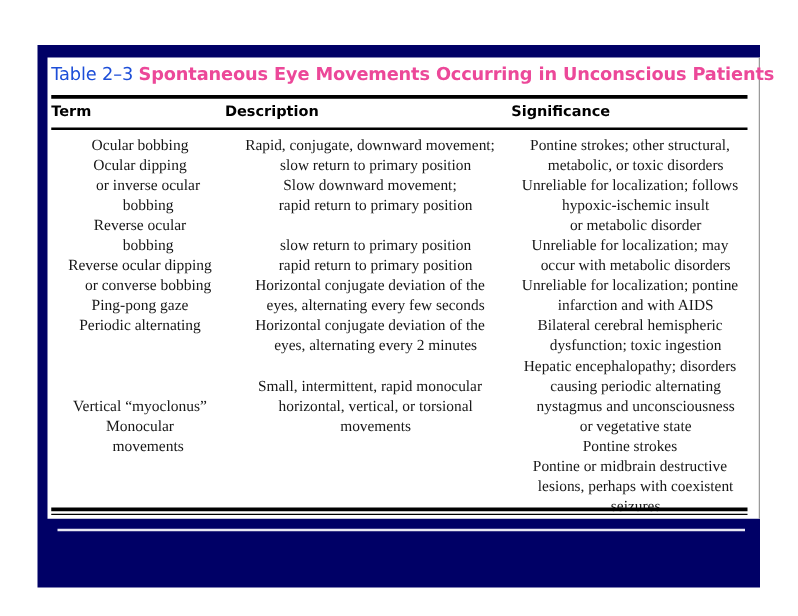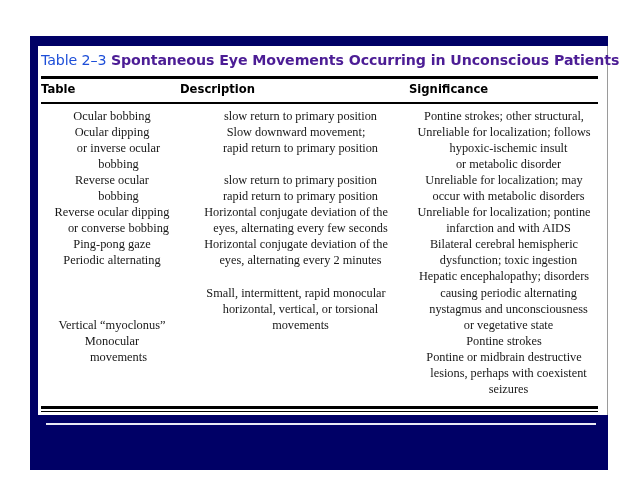--- a/index.html
+++ b/index.html
@@ -66,21 +66,21 @@
     color: #1a1a1a;
     white-space: nowrap;
     letter-spacing: -0.1px;
   }
   .tbl-title .tnum {
     font-weight: 400;
     color: #1d4ed8;
   }
   .tbl-title .tcap {
     font-weight: bold;
-    color: #4c1d95;
+    color: #ec4899;
   }
 
   
   .rule {
     position: absolute;
     left: 3px;
     width: 557px;
     background: #000000;
   }
   .rule-top    { top: 30px;  height: 3px; }
@@ -141,21 +141,21 @@
 
   <div class="table-card">
 
     <div class="tbl-title">
       <span class="tnum">Table 2–3</span>
       <span class="tcap">Spontaneous Eye Movements Occurring in Unconscious Patients</span>
     </div>
 
     <div class="rule rule-top"></div>
 
-    <div class="hdr col-term">Table</div>
+    <div class="hdr col-term">Term</div>
     <div class="hdr col-desc">Description</div>
     <div class="hdr col-sig">Significance</div>
 
     <div class="rule rule-head"></div>
 
     <div class="bodycol col-term" id="col-term">
         <div class="ln">Ocular bobbing</div>
         <div class="ln">Ocular dipping</div>
         <div class="ln ind">or inverse ocular</div>
         <div class="ln ind">bobbing</div>
@@ -167,37 +167,39 @@
         <div class="ln">Periodic alternating</div>
         <div class="ln blank">&nbsp;</div>
         <div class="ln blank">&nbsp;</div>
         <div class="ln blank">&nbsp;</div>
         <div class="ln">Vertical “myoclonus”</div>
         <div class="ln">Monocular</div>
         <div class="ln ind">movements</div>
         <div class="ln blank">&nbsp;</div>
       </div>
     <div class="bodycol col-desc" id="col-desc">
+        <div class="ln">Rapid, conjugate, downward movement;</div>
         <div class="ln ind2">slow return to primary position</div>
         <div class="ln">Slow downward movement;</div>
         <div class="ln ind2">rapid return to primary position</div>
         <div class="ln blank">&nbsp;</div>
         <div class="ln ind2">slow return to primary position</div>
         <div class="ln ind2">rapid return to primary position</div>
         <div class="ln">Horizontal conjugate deviation of the</div>
         <div class="ln ind2">eyes, alternating every few seconds</div>
         <div class="ln">Horizontal conjugate deviation of the</div>
         <div class="ln ind2">eyes, alternating every 2 minutes</div>
         <div class="ln blank">&nbsp;</div>
         <div class="ln">Small, intermittent, rapid monocular</div>
         <div class="ln ind2">horizontal, vertical, or torsional</div>
         <div class="ln ind2">movements</div>
       </div>
     <div class="bodycol col-sig" id="col-sig">
         <div class="ln">Pontine strokes; other structural,</div>
+        <div class="ln ind2">metabolic, or toxic disorders</div>
         <div class="ln">Unreliable for localization; follows</div>
         <div class="ln ind2">hypoxic-ischemic insult</div>
         <div class="ln ind2">or metabolic disorder</div>
         <div class="ln">Unreliable for localization; may</div>
         <div class="ln ind2">occur with metabolic disorders</div>
         <div class="ln">Unreliable for localization; pontine</div>
         <div class="ln ind2">infarction and with AIDS</div>
         <div class="ln">Bilateral cerebral hemispheric</div>
         <div class="ln ind2">dysfunction; toxic ingestion</div>
         <div class="ln">Hepatic encephalopathy; disorders</div>

